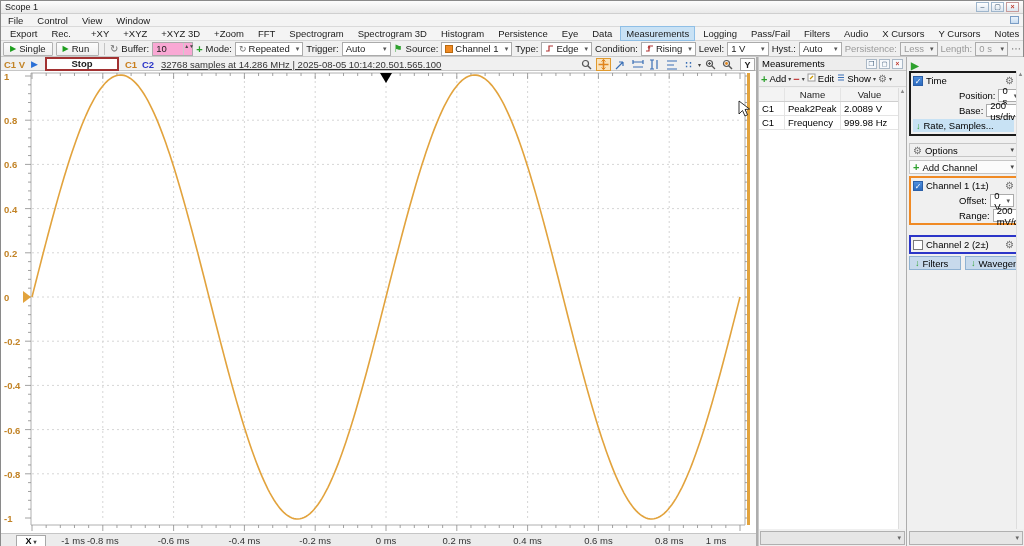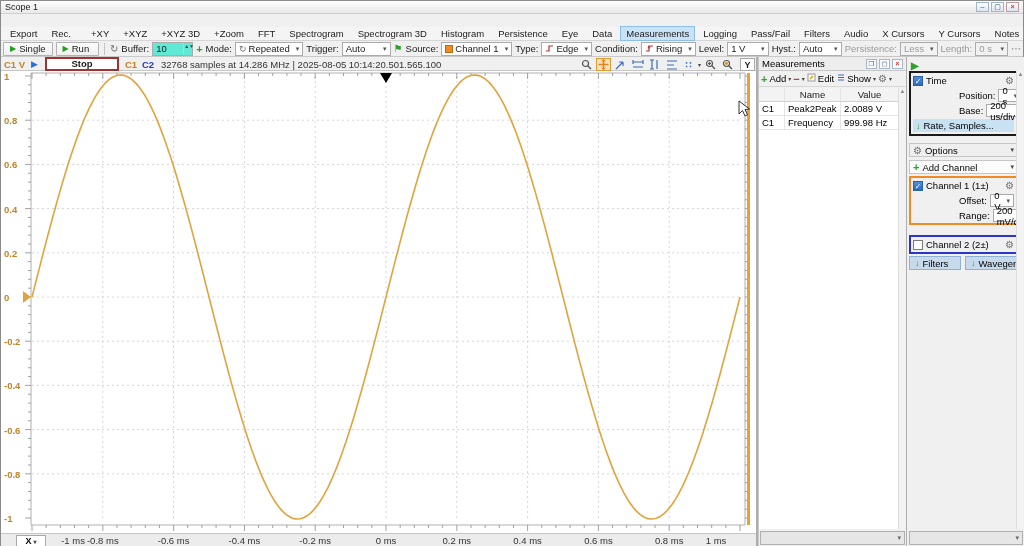--- a/index.html
+++ b/index.html
@@ -21,39 +21,39 @@
   .tab.active { background:#C9E2F5; border-color:#8FBFE6; }
   .tsep { width:1px; height:11px; background:#C4C4C4; margin:0 3px; }
 
   .toolbar { position:absolute; left:0; top:40px; width:100%; height:16px; background:#F0F0F0; border-bottom:1px solid #C9C9C9; display:flex; align-items:center; font-size:9.5px; color:#1A1A1A; padding:0 2px; gap:3px; white-space:nowrap; }
   .tbtn { display:flex; align-items:center; gap:3px; height:14px; padding:0 6px; border:1px solid #B2B2B2; background:linear-gradient(#FCFCFC,#EFEFEF); border-radius:1px; }
   .sepv { width:1px; height:12px; background:#C4C4C4; margin:0 2px; }
   .combo { display:flex; align-items:center; gap:2px; height:14px; border:1px solid #ABABAB; background:#FFFFFF; padding:0 3px; }
   .combo .arr { margin-left:auto; color:#555; font-size:7px; padding-left:4px; }
   .combo.gray, .glabel.gray { color:#9A9A9A; }
   .combo.gray { background:#F2F2F2; }
-  .spin { display:flex; height:14px; border:1px solid #ABABAB; background:#5eead4; }
+  .spin { display:flex; height:14px; border:1px solid #ABABAB; background:#f9a8d4; }
   .spin .val { width:30px; padding:0 3px; }
   .spin .ud { display:flex; flex-direction:column; border-left:1px solid #CCC; font-size:5px; line-height:6px; color:#444; width:9px; text-align:center; }
   .gico { color:#6E6E6E; font-size:10px; }
   .plus { color:#2EA12E; font-weight:bold; font-size:11px; }
   .minus { color:#C23B3B; font-weight:bold; font-size:11px; }
   .play { color:#1E9E1E; font-size:8px; }
   .flag { color:#2EA12E; font-size:10px; }
   .csq { width:8px; height:8px; background:#F08A24; border:1px solid #B86A10; }
   .edgeico svg, .riseico svg { display:block; }
 
   .statusrow { position:absolute; left:0; top:56px; width:757px; height:14px; background:#F0F0F0; border-bottom:1px solid #C6C6C6; font-size:9.5px; color:#1A1A1A; }
   .statusrow .abs { position:absolute; top:0; height:14px; display:flex; align-items:center; }
   .axiscap { color:#C28326; font-weight:bold; }
   .bluearr { color:#2A6FD6; font-size:9px; }
   .stopbtn { border:2px solid #A23232; background:#FFFFFF; font-weight:bold; width:74px; height:14px; text-align:center; line-height:10px; font-size:9.5px; }
   .c1lab { color:#C97E1C; font-weight:bold; }
   .c2lab { color:#2B35C8; font-weight:bold; }
-  .inf { color:#333; }
+  .inf { color:#333;text-decoration:underline; }
   .zico { width:15px; height:13px; display:flex; align-items:center; justify-content:center; border:1px solid transparent; }
   .zico.sel { border:1px solid #E09A2E; background:#FAE3BC; }
   .ybtn { width:15px; height:13px; border:1px solid #A8A8A8; background:#FFFFFF; text-align:center; line-height:12px; font-size:9px; font-weight:bold; }
 
   
   .mainbg { position:absolute; left:0; top:70px; width:757px; height:476px; background:#FFFFFF; }
   .ylab { position:absolute; width:20px; text-align:left; padding-left:2px; font-size:9.5px; color:#C28326; font-weight:bold; }
   #plotsvg { position:absolute; left:22px; top:70px; }
   .xaxisbar { position:absolute; left:0; top:532px; width:757px; height:14px; background:#ECECEC; border-top:1px solid #C6C6C6; }
   .xlab { position:absolute; top:1px; width:44px; text-align:center; font-size:9.5px; color:#333; }
@@ -110,20 +110,27 @@
 
   <div class="titlebar">
     <span>Scope 1</span>
     <span class="winbtns">
       <span class="wbtn">–</span>
       <span class="wbtn">▢</span>
       <span class="wbtn close">×</span>
     </span>
   </div>
 
+  <div class="menubar" id="menubar">
+    <span class="mitem">File</span>
+      <span class="mitem">Control</span>
+      <span class="mitem">View</span>
+      <span class="mitem">Window</span>
+      <span class="dockico"></span>
+  </div>
 
   <div class="tabbar" id="tabbar">
       <span class="tab">Export</span>
       <span class="tab">Rec.</span>
       <span class="tsep"></span>
       <span class="tab">+XY</span>
       <span class="tab">+XYZ</span>
       <span class="tab">+XYZ 3D</span>
       <span class="tab">+Zoom</span>
       <span class="tab">FFT</span>

